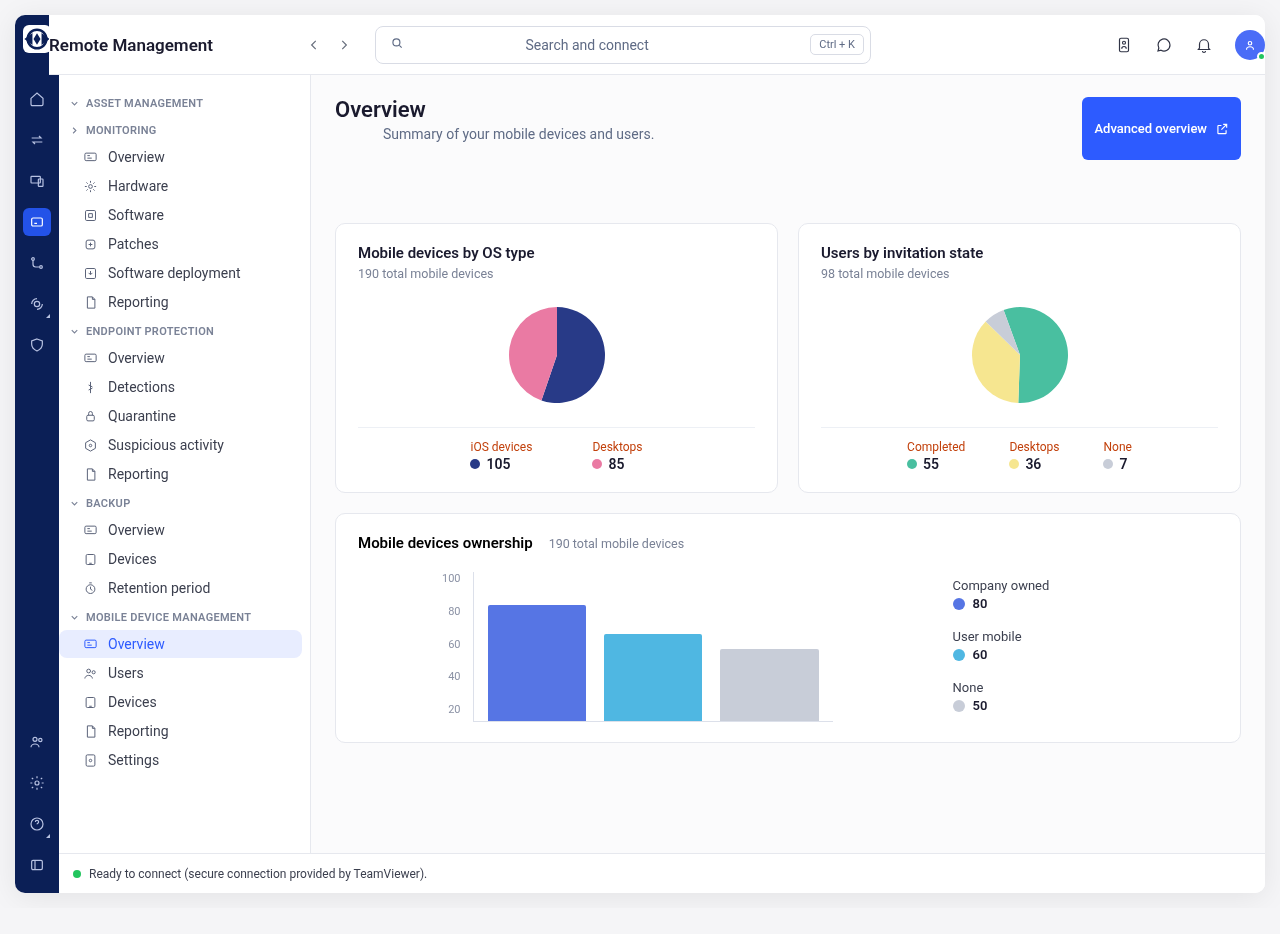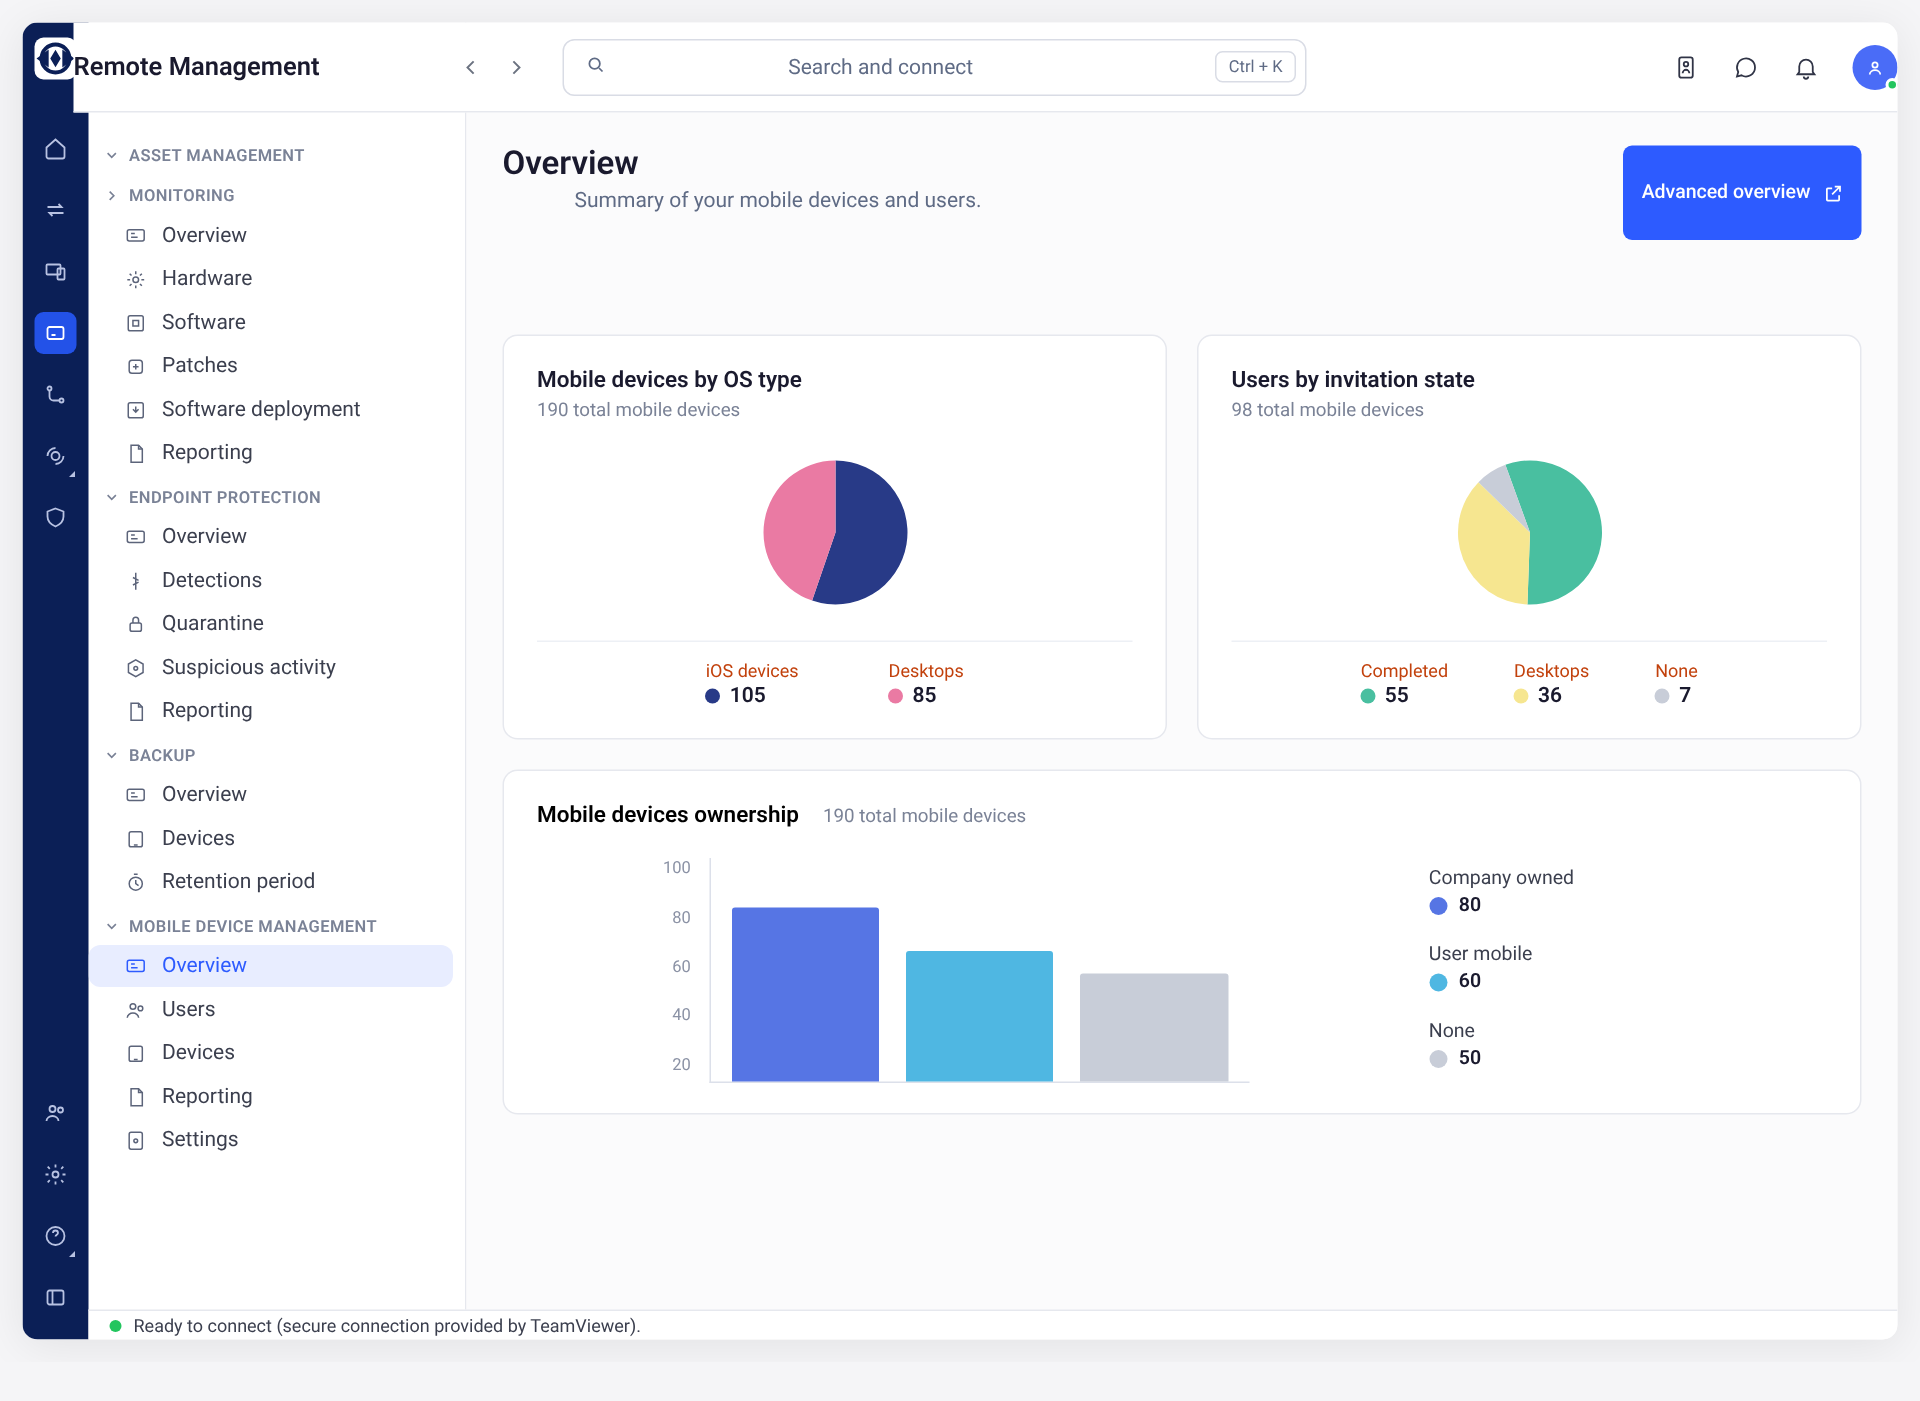--- a/index.html
+++ b/index.html
@@ -58,21 +58,21 @@
   .wide-head h3{font-size:15px;font-weight:600;}
   .wide-head .sub{font-size:12.5px;color:#7a8296;}
   .bar-area{display:flex;gap:40px;}
   .yaxis{display:flex;flex-direction:column;justify-content:space-between;height:145px;font-size:11px;color:#8b92a5;text-align:right;padding-bottom:1px;}
   .bars-region{height:150px;width:360px;position:relative;border-bottom:1px solid #dce0ea;border-left:1px solid #dce0ea;display:flex;align-items:flex-end;gap:18px;padding:0 14px;}
   .abar{width:100px;border-top-left-radius:2px;border-top-right-radius:2px;}
   .bar-legend{display:flex;flex-direction:column;gap:18px;padding-top:6px;}
   .bl{font-size:13px;}
   .bl .lbl{color:#3b3f4e;margin-bottom:3px;}
   .bl .val{font-weight:600;display:flex;align-items:center;gap:8px;color:#1a1a2e;}
-  .statusbar{position:absolute;left:44px;right:0;bottom:0;height:20px;border-top:1px solid #e6e8ee;display:flex;align-items:center;padding:0 14px;font-size:12px;color:#3b3f4e;background:#fff;gap:8px;z-index:5;}
+  .statusbar{position:absolute;left:44px;right:0;bottom:0;height:40px;border-top:1px solid #e6e8ee;display:flex;align-items:center;padding:0 14px;font-size:12px;color:#3b3f4e;background:#fff;gap:8px;z-index:5;}
   .statusbar .d{width:8px;height:8px;border-radius:50%;background:#22c55e;}
 </style>
 </head>
 <body>
 
 <div class="app">
 
   <div class="rail">
     <div class="logo">
       <svg viewBox="0 0 24 24" fill="none" stroke="#0b1f56" stroke-width="2.2">

